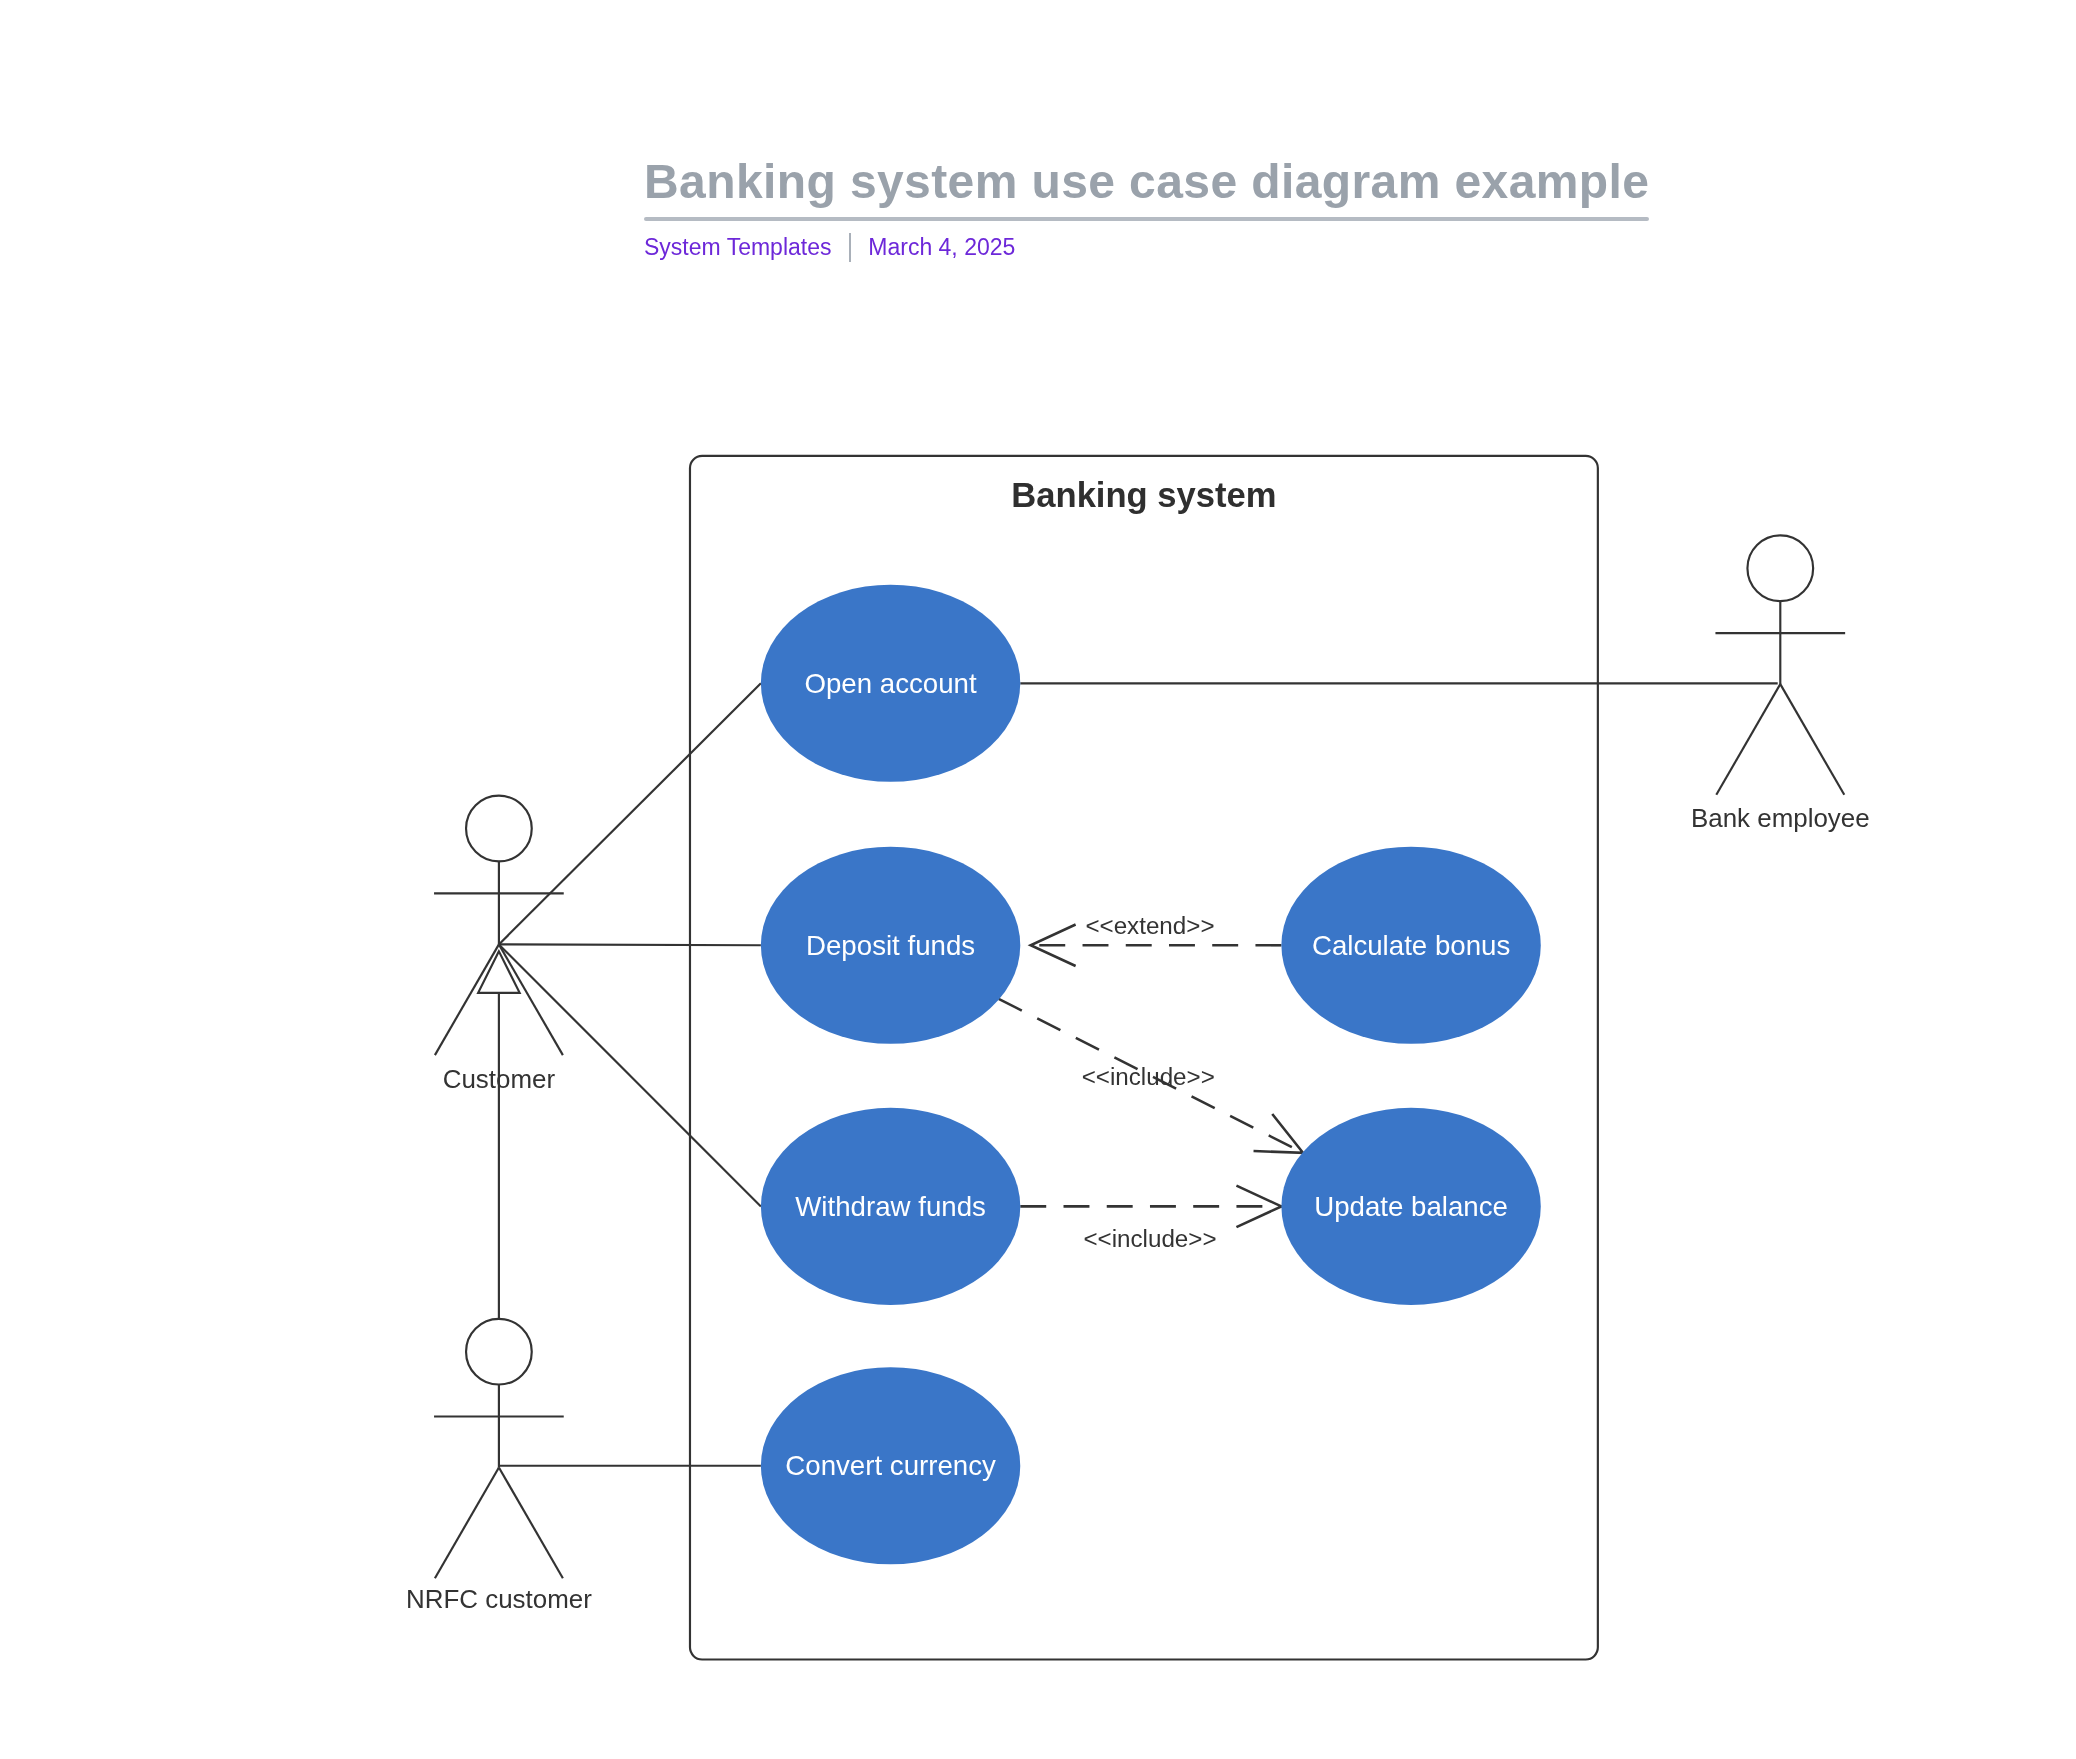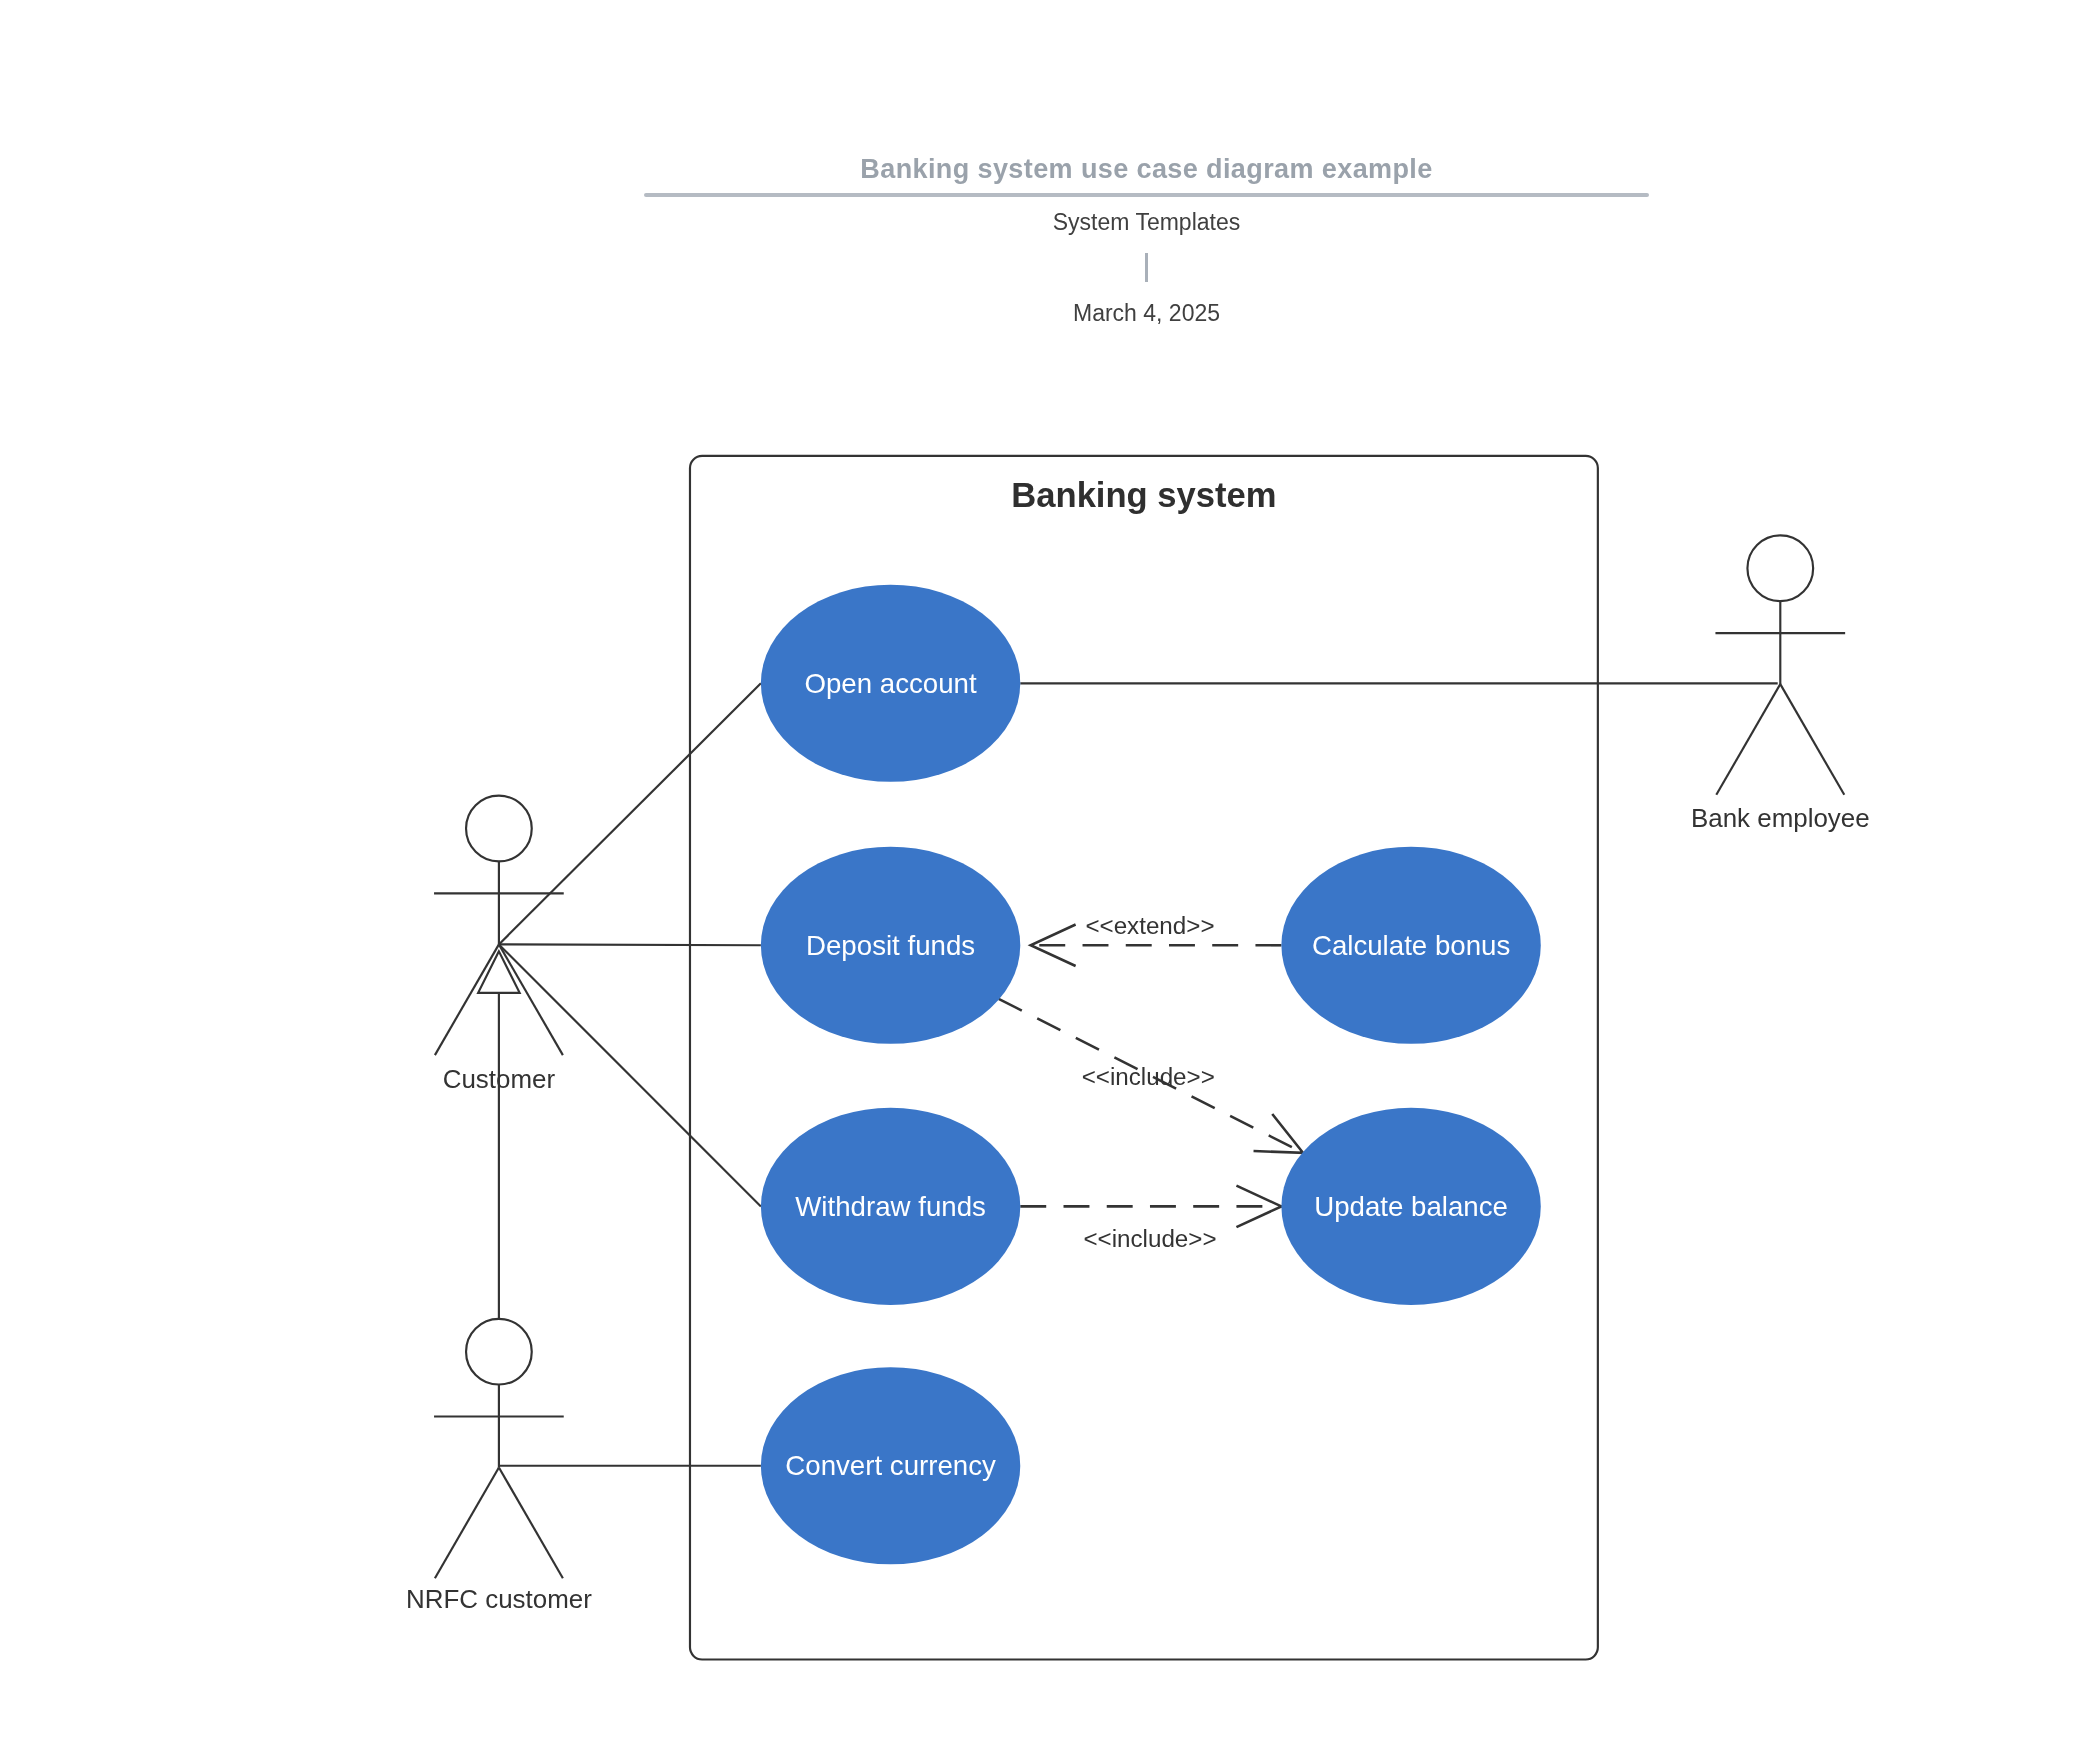--- a/index.html
+++ b/index.html
@@ -11,40 +11,39 @@
     overflow: hidden;
   }
   .header {
     position: absolute;
     left: 644px;
     top: 154px;
     width: 1005px;
     text-align: center;
   }
   .page-title {
-    font-size: 27px;
+    font-size: 48px;
     font-weight: bold;
     color: #9AA2AB;
     letter-spacing: 0.4px;
     white-space: nowrap;
   }
   .title-divider {
     height: 4.3px;
     background: #B5BBC3;
     border-radius: 2.6px;
     margin-top: 7.8px;
   }
   .subtitle {
     margin-top: 12px;
     font-size: 23px;
-    color: #404040;
+    color: #6d28d9;
     display: flex;
     align-items: center;
     gap: 17.3px;
-    flex-direction: column;
   }
   .subtitle-vbar {
     display: inline-block;
     width: 2.2px;
     height: 29px;
     background: #A9B0B9;
   }
   #diagram {
     position: absolute;
     left: 0;

